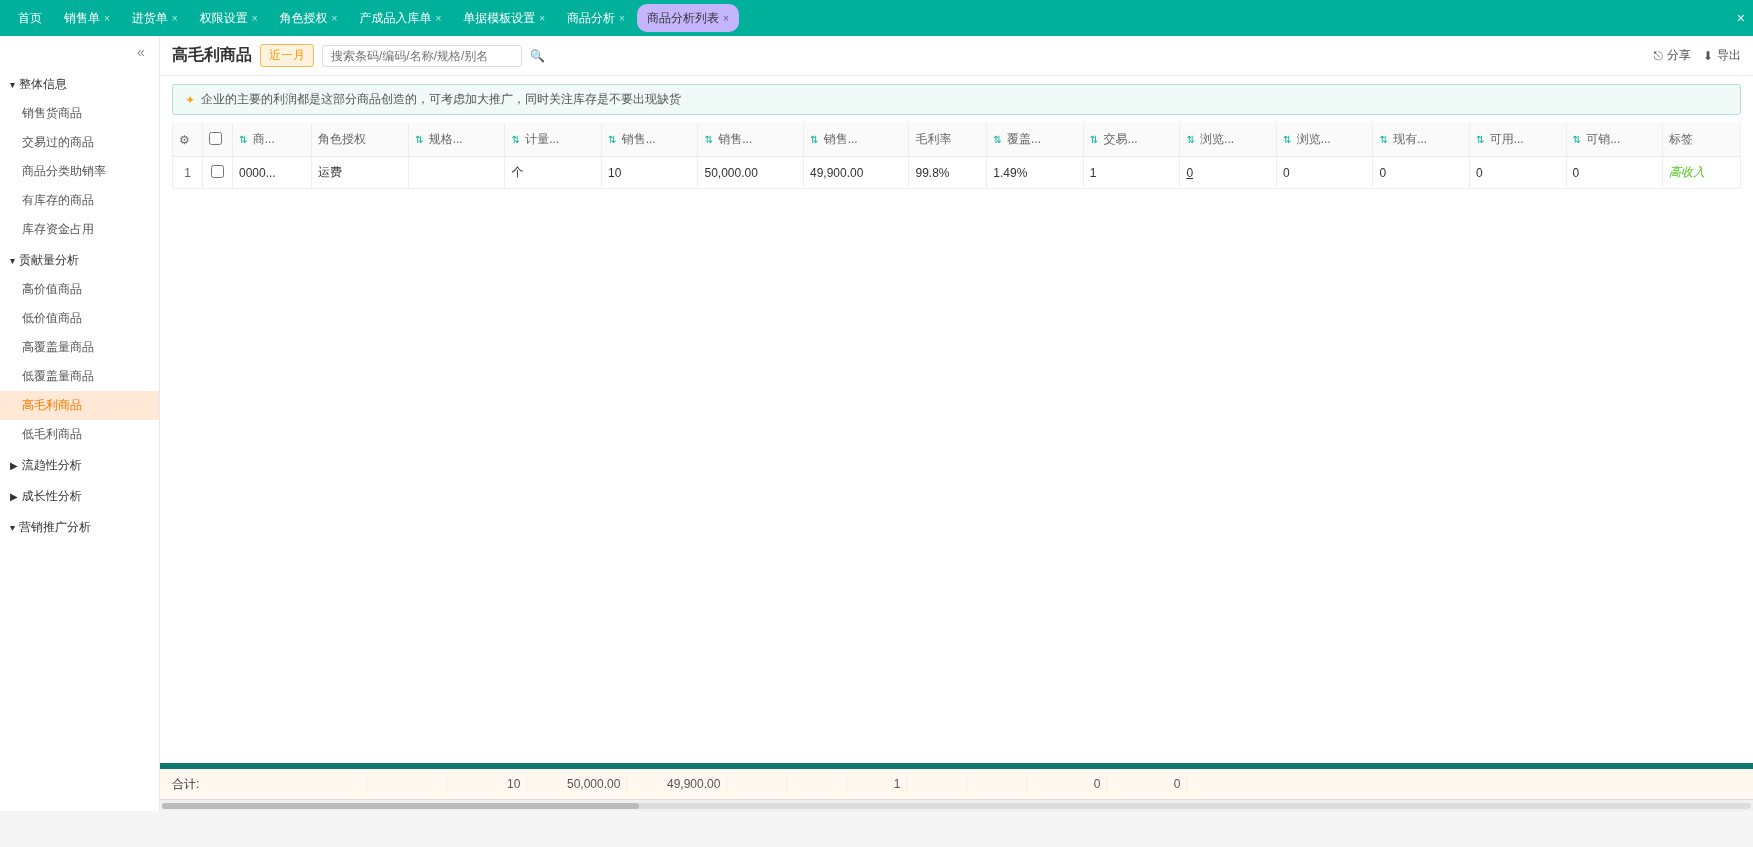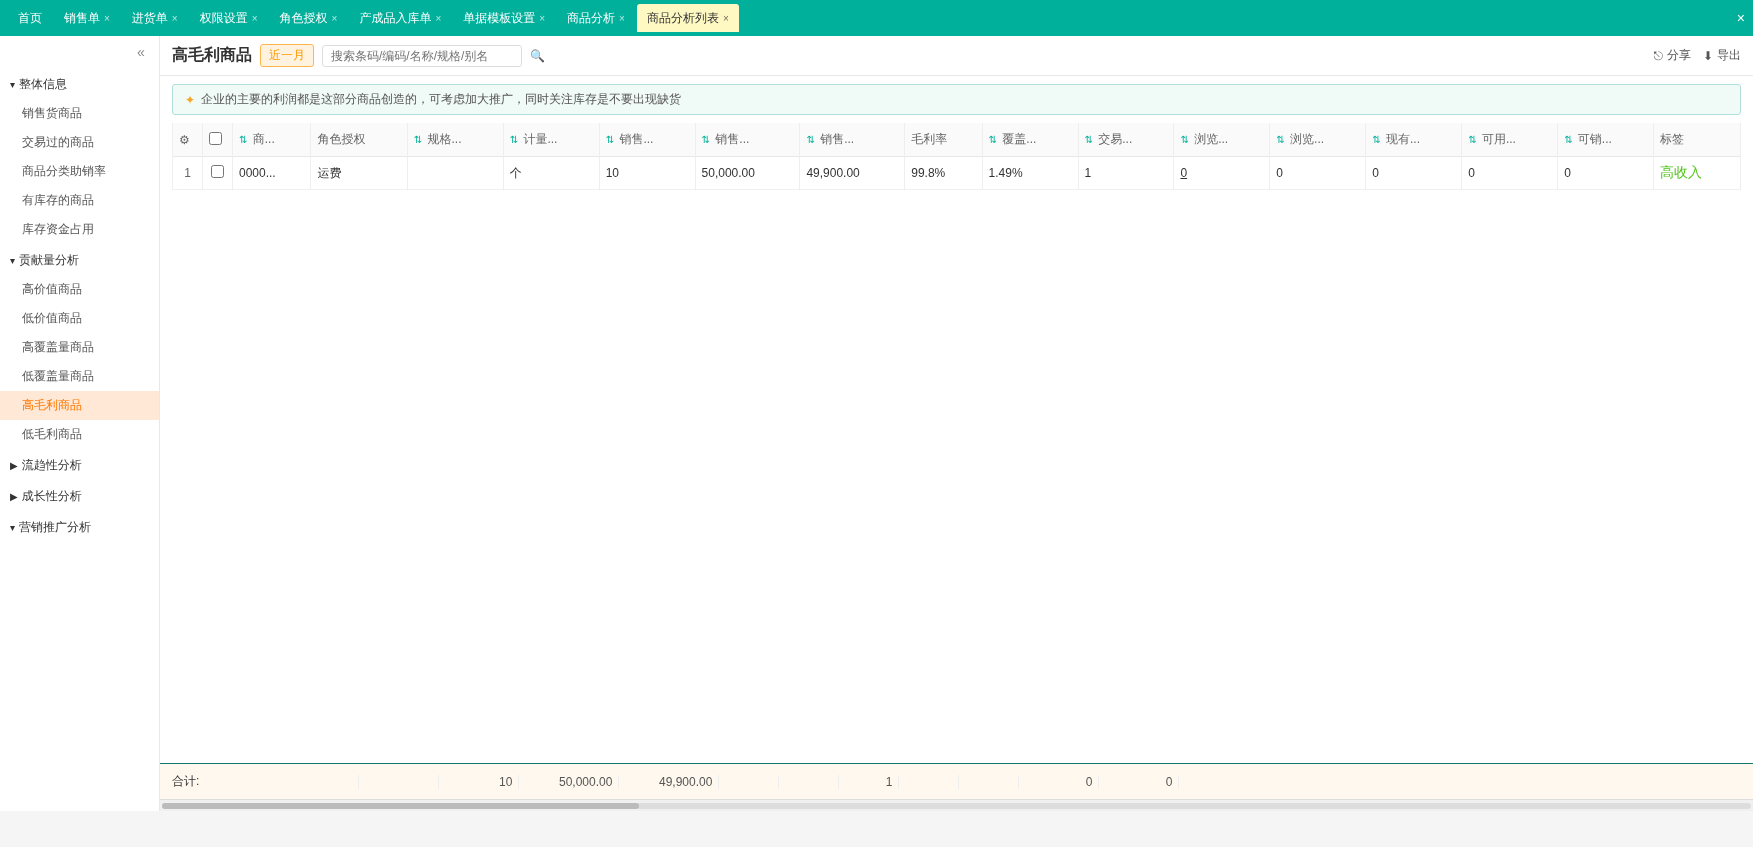--- a/index.html
+++ b/index.html
@@ -30,21 +30,21 @@
       align-items: center;
       padding: 4px 10px;
       color: white;
       cursor: pointer;
       white-space: nowrap;
       border-radius: 3px 3px 0 0;
       font-size: 12px;
       height: 28px;
       gap: 4px;
     }
-    .nav-tab.active { background: #fef9c3; color: #333; }
+    .nav-tab.active { background: #c4b5fd; color: #333; border-radius: 10px; }
     .nav-tab .tab-close { font-size: 10px; color: inherit; opacity: 0.7; }
 
     
     .main-layout {
       display: flex;
       height: calc(847px - 36px - 36px);
       background: #f5f5f5;
     }
 
     
@@ -188,35 +188,36 @@
     }
     thead th:first-child { border-left: 1px solid #eee; }
     thead th .sort-icon { color: #00b09b; font-size: 10px; margin-right: 2px; }
     tbody tr { border-bottom: 1px solid #f0f0f0; }
     tbody td {
       padding: 7px 6px;
       border-right: 1px solid #eee;
       white-space: nowrap;
     }
     tbody td:first-child { border-left: 1px solid #eee; }
-    .tag-high { color: #52c41a; font-size: 14px; }
+    .tag-high { color: #52c41a; font-size: 12px; font-style: italic; }
     .link-style { color: #333; text-decoration: underline; cursor: pointer; }
     .row-num { color: #666; text-align: center; }
     .checkbox-cell { text-align: center; }
 
     
     .footer-bar {
       height: 36px;
       background: #fff8ee;
-      border-top: 1px solid #0f766e;
+      border-top: 6px solid #0f766e;
       display: flex;
       align-items: center;
       padding: 0 12px;
       font-size: 12px;
       color: #555;
+      gap: 8px;
     }
     .footer-total-label { color: #333; }
     .footer-values {
       display: flex;
       gap: 0;
       flex: 1;
     }
     .footer-cell {
       padding: 0 6px;
       min-width: 80px;

